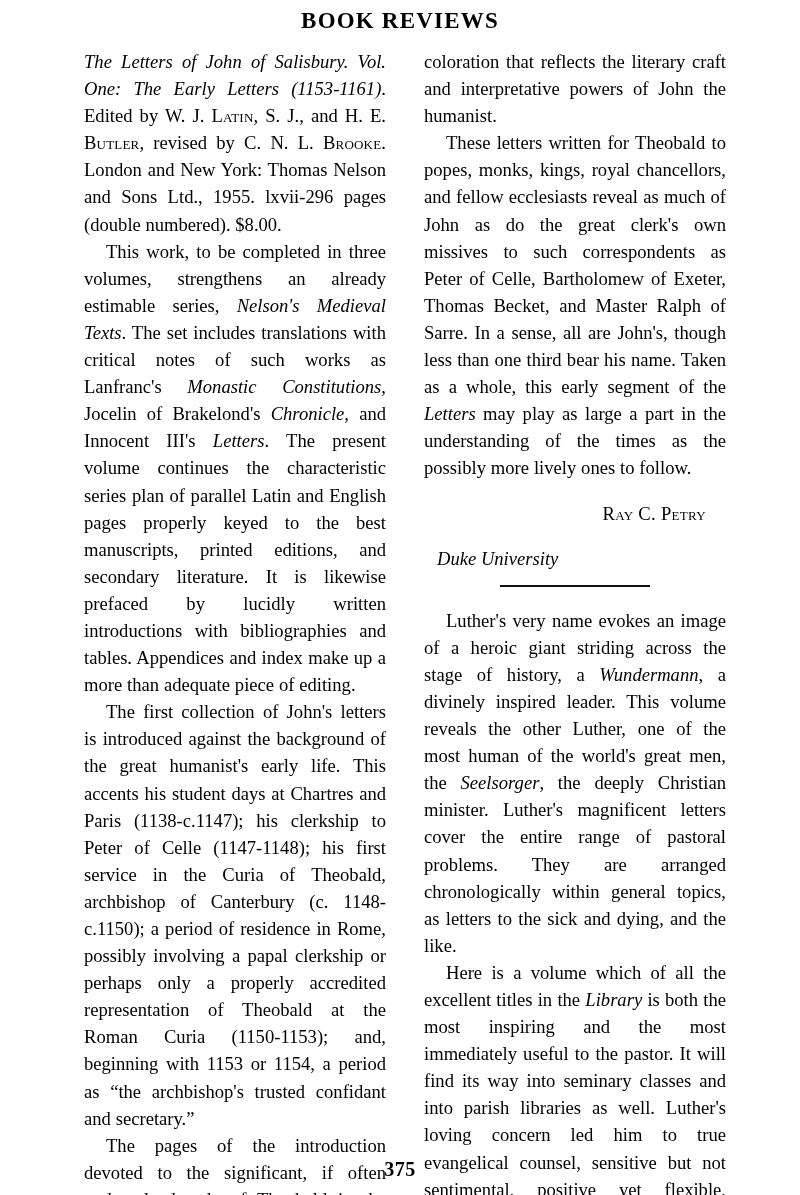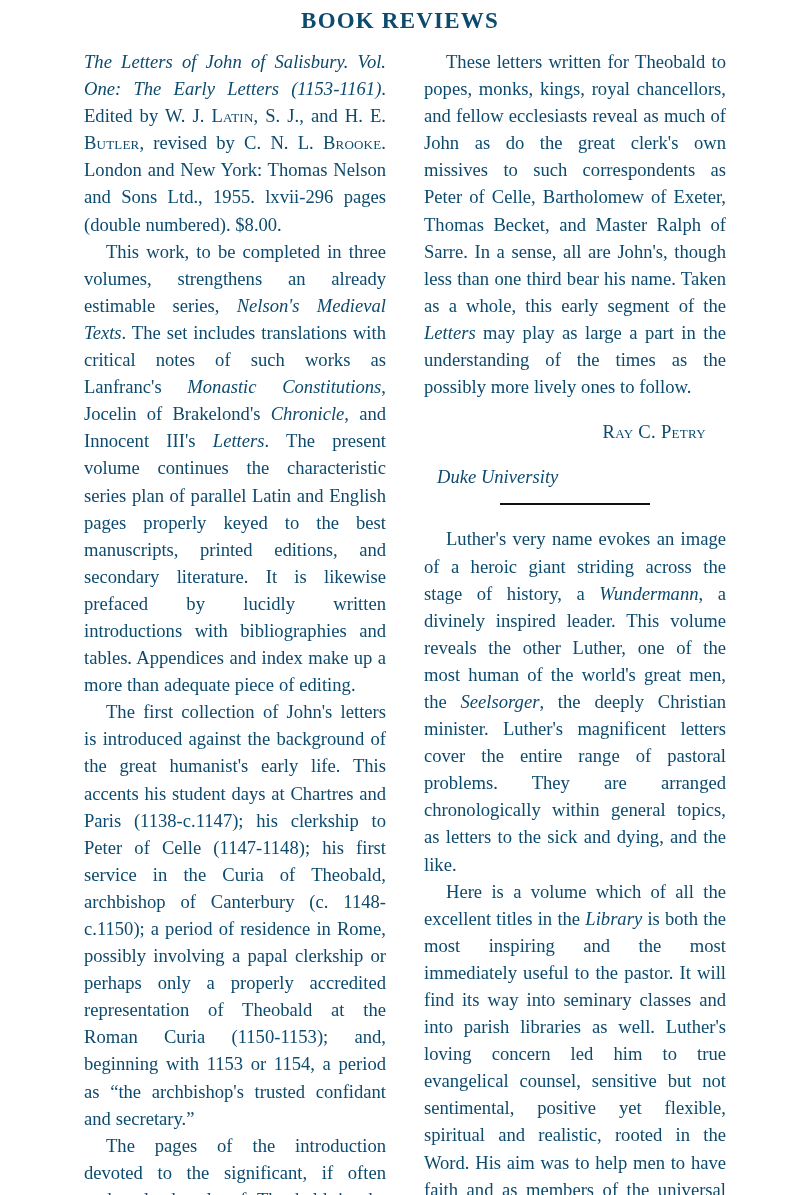--- a/index.html
+++ b/index.html
@@ -6,21 +6,21 @@
     margin: 0;
     padding: 0;
     background: #ffffff;
   }
   .page {
     position: relative;
     width: 800px;
     height: 1195px;
     margin: 0 auto;
     background: #ffffff;
-    color: #0c4a6e;
+    color: #000000;
     font-family: "Liberation Serif", "DejaVu Serif", serif;
     overflow: hidden;
   }
   .running-head {
     text-align: center;
     font-size: 23px;
     letter-spacing: 1.2px;
     font-weight: bold;
     font-family: "Liberation Serif", "DejaVu Serif", serif;
     padding-top: 8px;
@@ -111,34 +111,36 @@
       <p class="body indent">This work, to be completed in three volumes, strengthens an already estimable series, <span class="it">Nelson's Medieval Texts</span>. The set includes translations with critical notes of such works as Lanfranc's <span class="it">Monastic Constitutions</span>, Jocelin of Brakelond's <span class="it">Chronicle</span>, and Innocent III's <span class="it">Letters</span>. The present volume continues the characteristic series plan of parallel Latin and English pages properly keyed to the best manuscripts, printed editions, and secondary literature. It is likewise prefaced by lucidly written introductions with bibliographies and tables. Appendices and index make up a more than adequate piece of editing.</p>
 
       <p class="body indent">The first collection of John's letters is introduced against the background of the great humanist's early life. This accents his student days at Chartres and Paris (1138-c.1147); his clerkship to Peter of Celle (1147-1148); his first service in the Curia of Theobald, archbishop of Canterbury (c. 1148-c.1150); a period of residence in Rome, possibly involving a papal clerkship or perhaps only a properly accredited representation of Theobald at the Roman Curia (1150-1153); and, beginning with 1153 or 1154, a period as “the archbishop's trusted confidant and secretary.”</p>
 
       <p class="body indent">The pages of the introduction devoted to the significant, if often undervalued, role of Theobald in the relation of temporal and spiritual powers provide a properly dramatic background for the archbishop's letters in general and for the concluding ones in particular. Here, and throughout the present corpus, the epistles dictated by Theobald emerge with an added</p>
 
     </div>
 
     <div class="col">
 
+      <p class="body">coloration that reflects the literary craft and interpretative powers of John the humanist.</p>
 
       <p class="body indent">These letters written for Theobald to popes, monks, kings, royal chancellors, and fellow ecclesiasts reveal as much of John as do the great clerk's own missives to such correspondents as Peter of Celle, Bartholomew of Exeter, Thomas Becket, and Master Ralph of Sarre. In a sense, all are John's, though less than one third bear his name. Taken as a whole, this early segment of the <span class="it">Letters</span> may play as large a part in the understanding of the times as the possibly more lively ones to follow.</p>
 
       <p class="signature">Ray C. Petry</p>
 
       <p class="affiliation">Duke University</p>
 
       <hr class="rule">
 
 
       <div class="spacer-sm"></div>
 
       <p class="body indent">Luther's very name evokes an image of a heroic giant striding across the stage of history, a <span class="it">Wundermann</span>, a divinely inspired leader. This volume reveals the other Luther, one of the most human of the world's great men, the <span class="it">Seelsorger</span>, the deeply Christian minister. Luther's magnificent letters cover the entire range of pastoral problems. They are arranged chronologically within general topics, as letters to the sick and dying, and the like.</p>
 
       <p class="body indent">Here is a volume which of all the excellent titles in the <span class="it">Library</span> is both the most inspiring and the most immediately useful to the pastor. It will find its way into seminary classes and into parish libraries as well. Luther's loving concern led him to true evangelical counsel, sensitive but not sentimental, positive yet flexible, spiritual and realistic, rooted in the Word. His aim was to help men to have faith and as members of the universal priest-</p>
 
     </div>
 
   </div>
 
+  <div class="folio">375</div>
 
 </div>
 
 </body></html>

